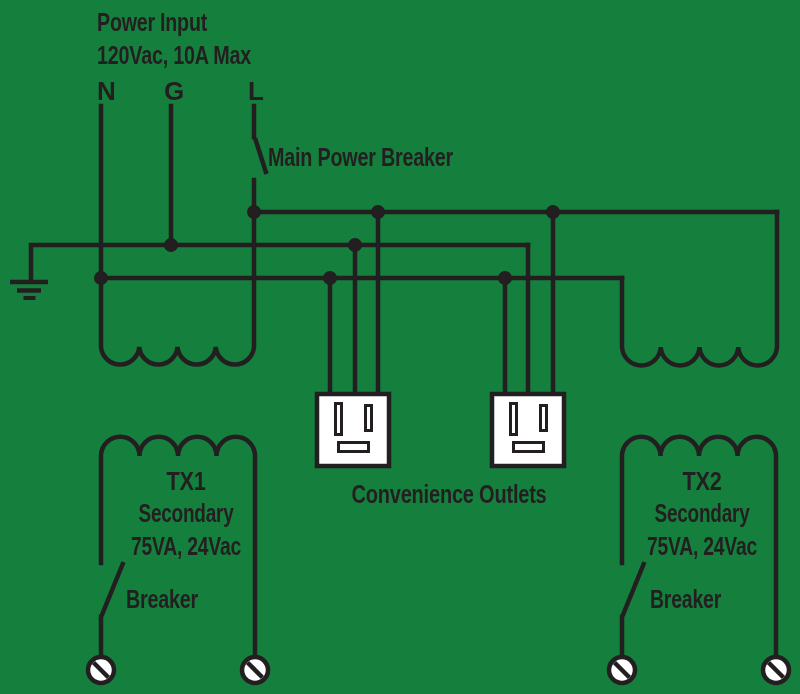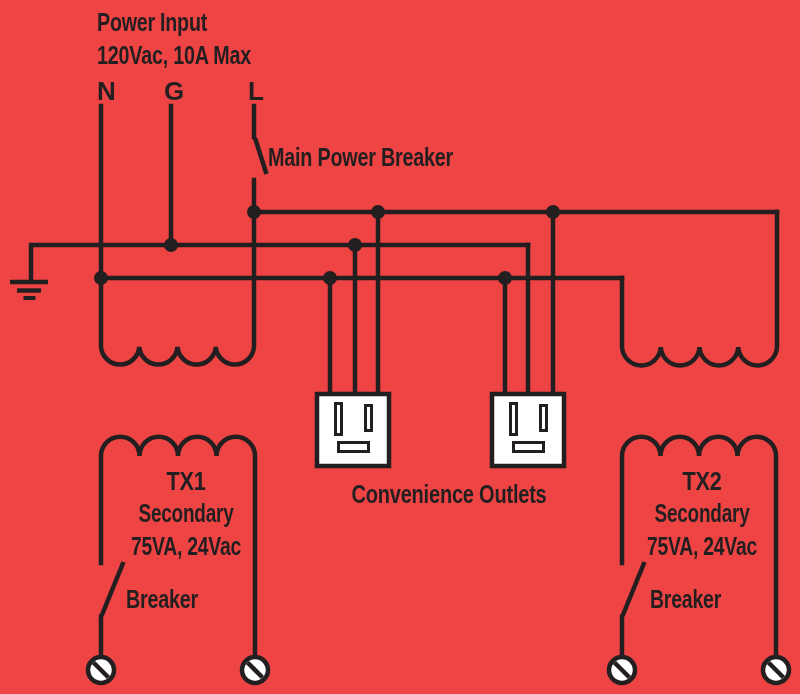--- a/index.html
+++ b/index.html
@@ -1,16 +1,16 @@
 <!DOCTYPE html>
 <html><head>
 <meta charset="utf-8">
 <style>
   html, body { margin: 0; padding: 0; background: #ffffff; }
-  .stage { position: relative; width: 800px; height: 694px; background: #ef4444; overflow: hidden; }
+  .stage { position: relative; width: 800px; height: 694px; background: #15803d; overflow: hidden; }
   .lbl {
     font-family: "Liberation Sans", sans-serif;
     font-weight: 700;
     font-size: 26px;
     letter-spacing: -0.3px;
     fill: #231f20;
   }
   .w  { fill: none; stroke: #231f20; stroke-width: 4.5; stroke-linecap: square; stroke-linejoin: miter; }
   .wb { fill: none; stroke: #231f20; stroke-width: 4.5; stroke-linecap: butt; }
   .dot { fill: #231f20; stroke: none; }

